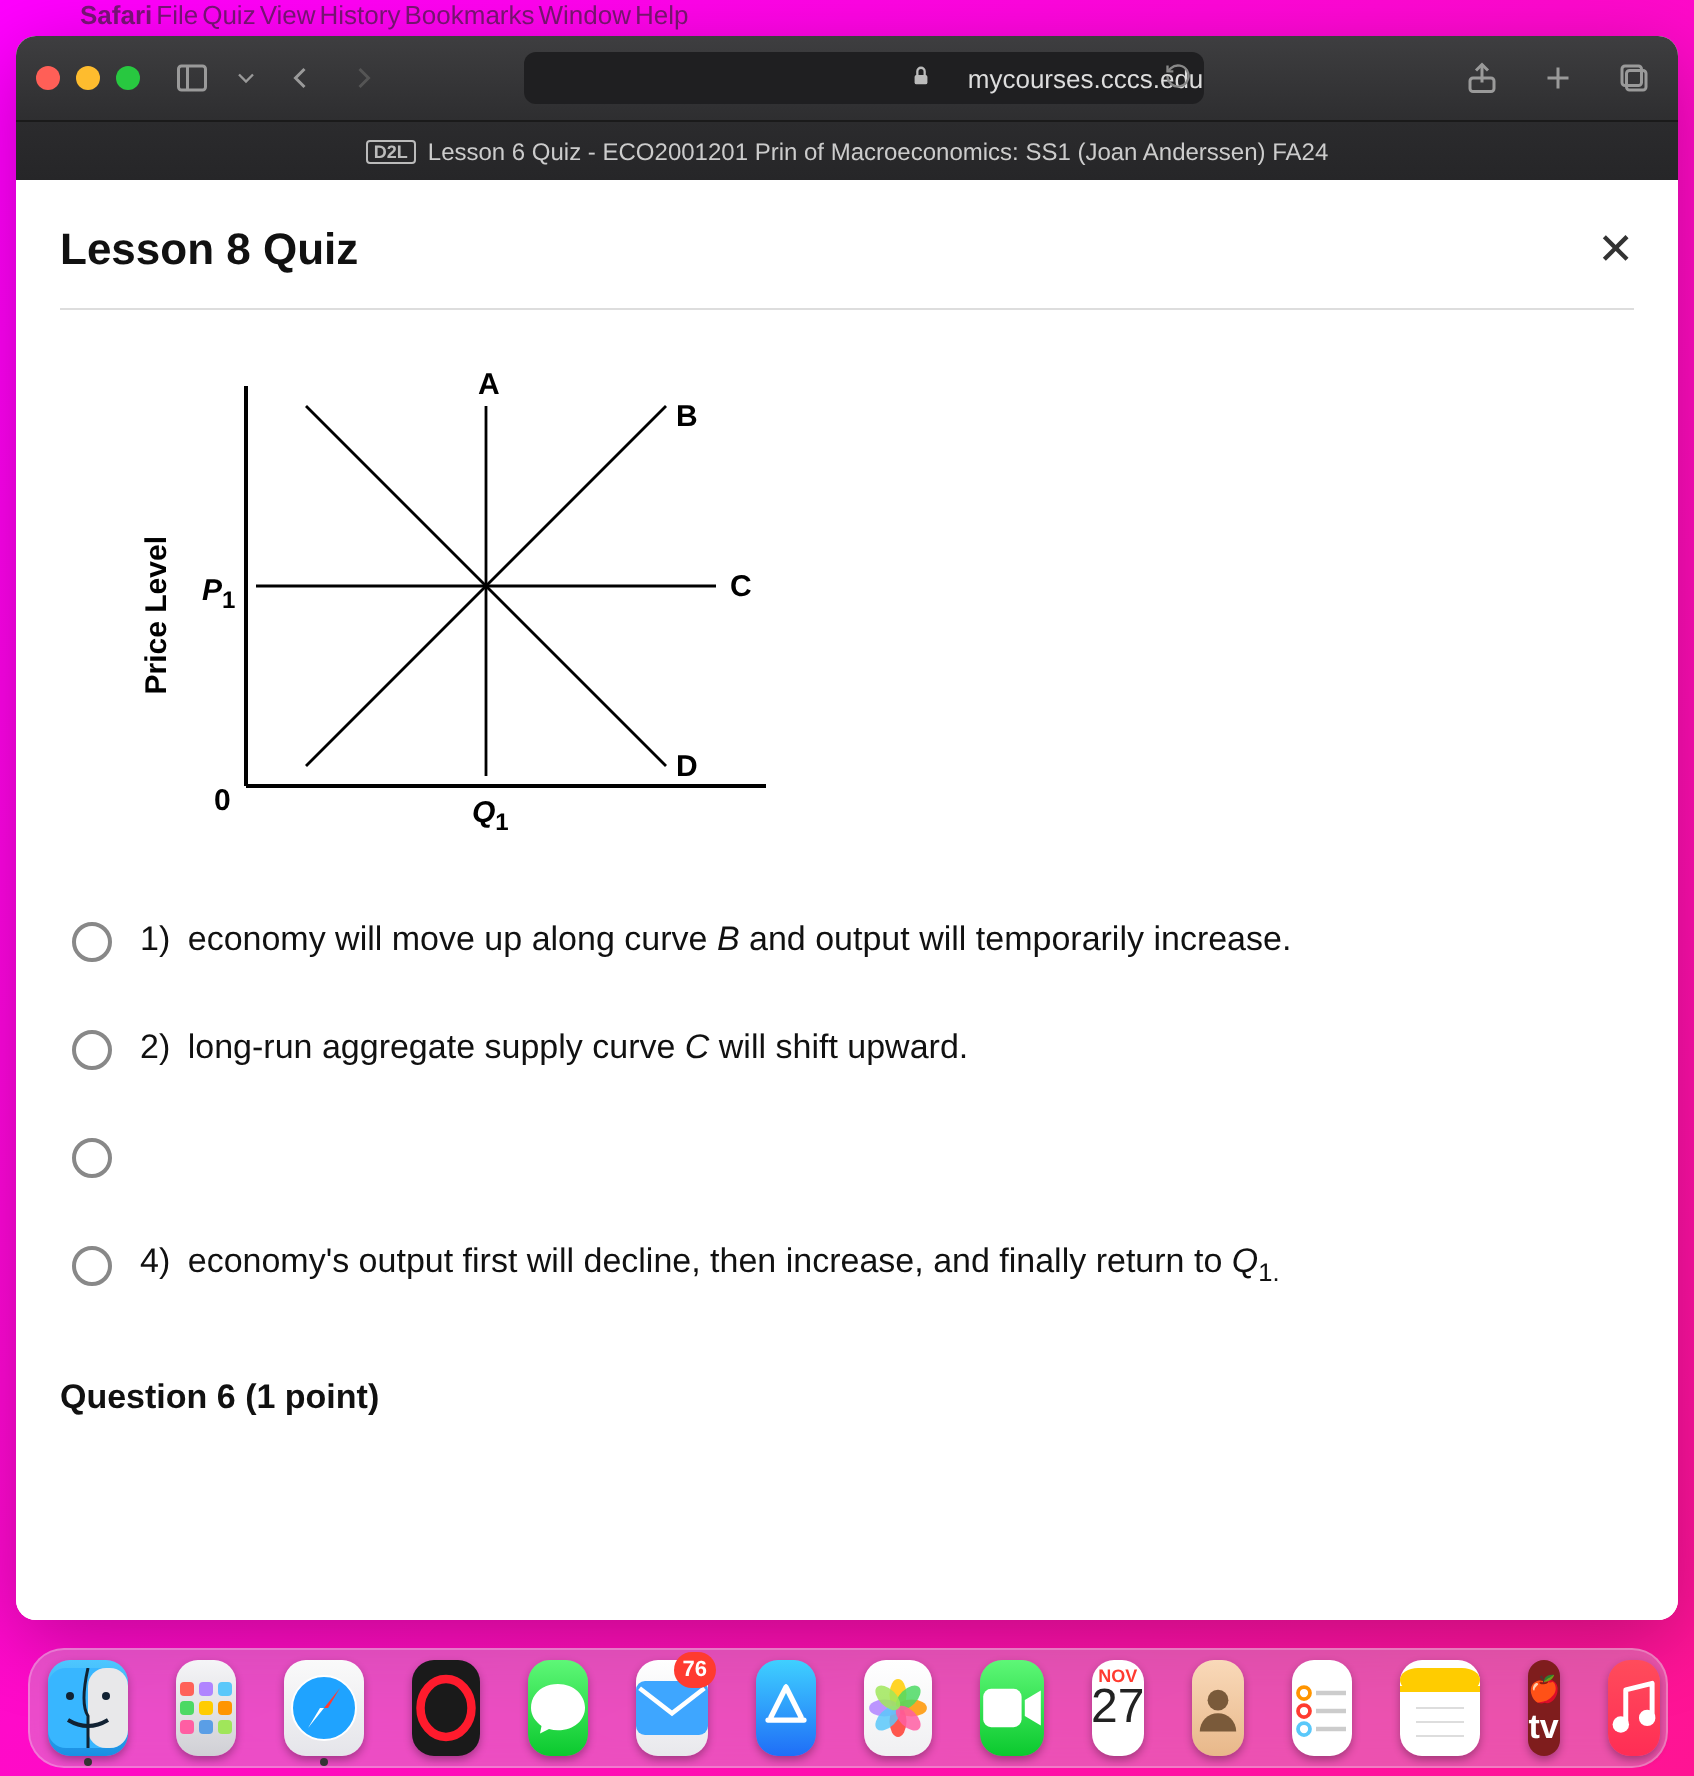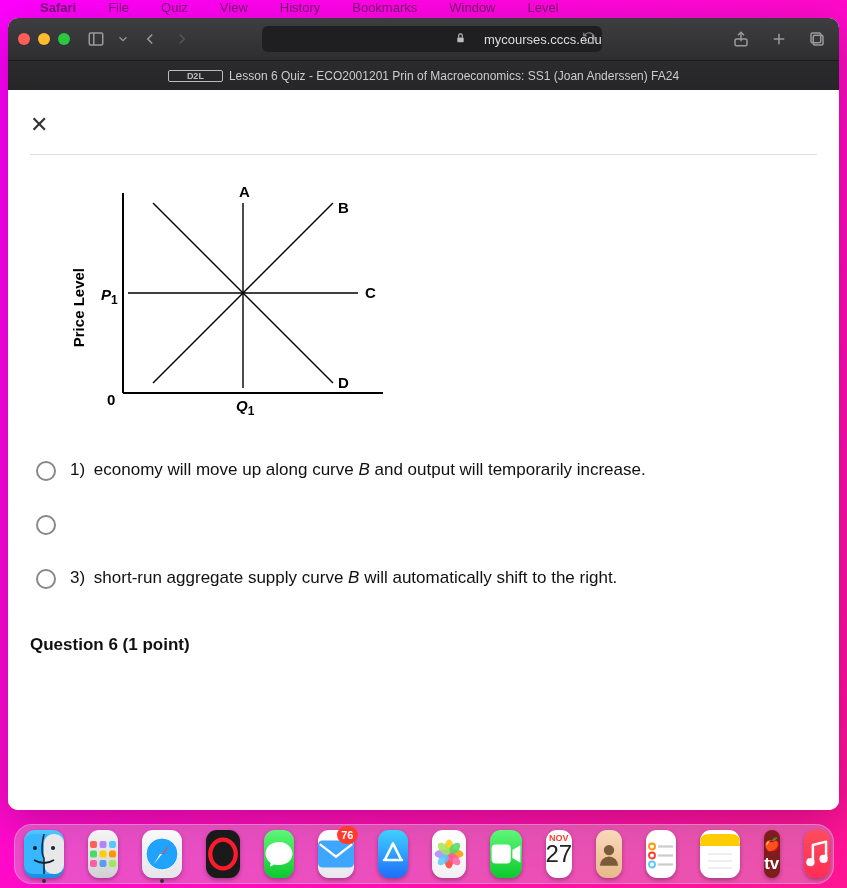--- a/index.html
+++ b/index.html
@@ -6,21 +6,21 @@
   body {
     width: 847px;
     height: 888px;
     background: linear-gradient(135deg, #ff00ff, #ff1493);
     font-family: -apple-system, BlinkMacSystemFont, "Helvetica Neue", Arial, sans-serif;
     overflow: hidden;
     position: relative;
   }
   .menubar {
     position: absolute; top: 0; left: 0; right: 0; height: 14px;
-    display: flex; align-items:flex-start; gap: 32px;
+    display: flex; align-items:flex-start; gap: 2px;
     padding: 0 14px 0 40px;
     color: #222; font-size: 13px; font-weight: 500;
     opacity: 0.6;
   }
   .browser-window {
     position: absolute;
     top: 18px;
     left: 8px;
     right: 8px;
     bottom: 78px;
@@ -53,21 +53,21 @@
   }
   .addr .reload { position:absolute; right:6px; color:#888;}
   .toolbar-right { margin-left:auto; display:flex; gap:14px; align-items:center;}
   .tabbar {
     height: 30px; background: linear-gradient(#2b2b2d, #262628);
     display:flex; align-items:center; justify-content:center;
     color:#ccc; font-size:12px; gap:6px;
     border-top:1px solid #1a1a1a;
   }
   .d2l-badge {
-    border:1px solid #bbb; color:#bbb; font-size:9px; padding:0 18px; border-radius:2px;
+    border:1px solid #bbb; color:#bbb; font-size:9px; padding:0 3px; border-radius:2px;
     font-weight:bold;
   }
   .content {
     flex:1; overflow:auto; background:#fff;
   }
   .quiz-wrap { padding: 10px 22px 20px 22px; }
   .quiz-header {
     border-bottom:1px solid #ddd;
     padding: 12px 0 16px 0;
     display:flex; align-items:center; justify-content:space-between;
@@ -168,21 +168,21 @@
 <body>
 
 <div class="menubar">
   <span style="font-weight:700;">Safari</span>
   <span>File</span>
   <span>Quiz</span>
   <span>View</span>
   <span>History</span>
   <span>Bookmarks</span>
   <span>Window</span>
-  <span>Level</span>
+  <span>Help</span>
 </div>
 
 <div class="browser-window">
 
   <div class="toolbar">
     <div class="traffic">
       <div class="tl r"></div>
       <div class="tl y"></div>
       <div class="tl g"></div>
     </div>
@@ -248,20 +248,21 @@
   </div>
 
   <div class="tabbar">
     <span class="d2l-badge">D2L</span>
     <span>Lesson 6 Quiz - ECO2001201 Prin of Macroeconomics: SS1 (Joan Anderssen) FA24</span>
   </div>
 
   <div class="content">
     <div class="quiz-wrap">
       <div class="quiz-header">
+        <h2>Lesson 8 Quiz</h2>
         <span class="close-x">✕</span>
       </div>
 
       <div class="diagram-area">
         <div class="ylabel">Price Level</div>
         <svg class="plot" width="300" height="250">
 
           <line class="axis" x1="30" y1="10" x2="30" y2="210"></line>
           <line class="axis" x1="30" y1="210" x2="290" y2="210"></line>
 
@@ -285,25 +286,31 @@
 
 
       <div class="option-row">
         <input type="radio" class="radio" name="q" style="">
         <div><span class="opt-num">1)</span>
           <span>economy will move up along curve </span><i>B </i><span>and output will temporarily increase.</span>
         </div>
       </div>
       <div class="option-row">
         <input type="radio" class="radio" name="q" style="">
+        <div><span class="opt-num">2)</span>
+          <span>long-run aggregate supply curve </span><i>C </i><span>will shift upward.</span>
+        </div>
       </div>
       <div class="option-row">
         <input type="radio" class="radio" name="q" style="">
-        <div><span class="opt-num">3)</span>
-          <span>short-run aggregate supply curve </span><i>B </i><span>will automatically shift to the right.</span>
+      </div>
+      <div class="option-row">
+        <input type="radio" class="radio" name="q" style="">
+        <div><span class="opt-num">4)</span>
+          <span>economy's output first will decline, then increase, and finally return to </span><i><span>Q</span></i><span class="sub">1.</span><span></span>
         </div>
       </div>
 
       <div class="next-q">Question 6 (1 point)</div>
     </div>
   </div>
 </div>
 
 <div class="dock-wrap">
   <div class="dock-bg"></div>

